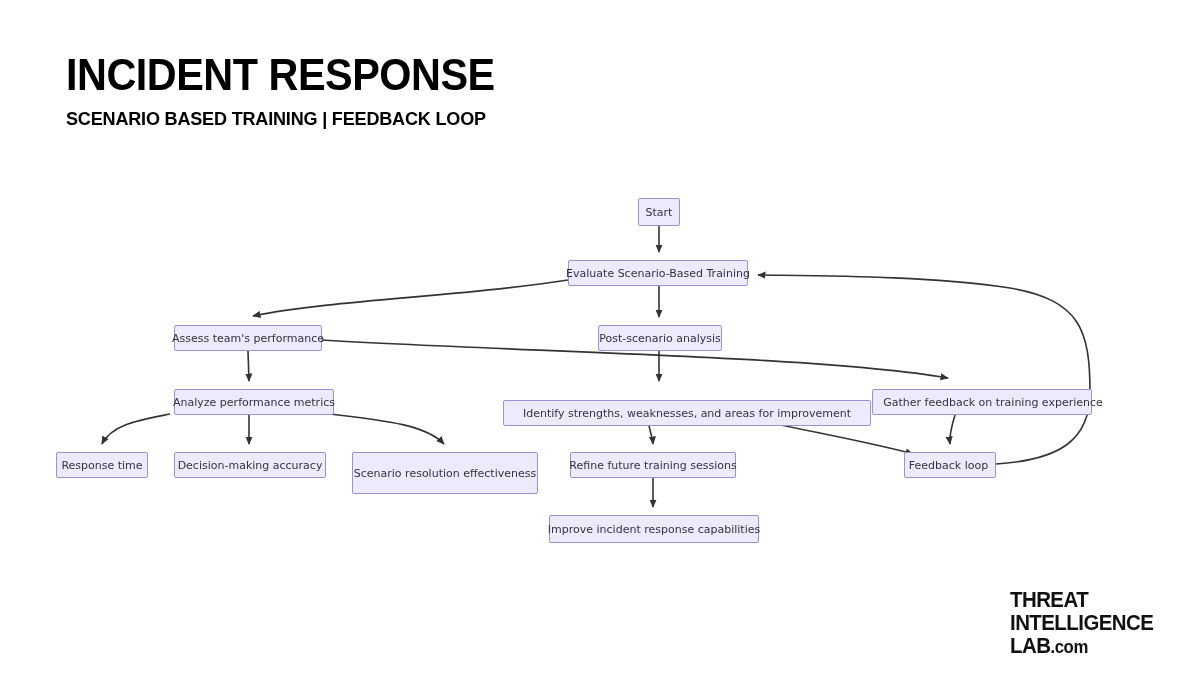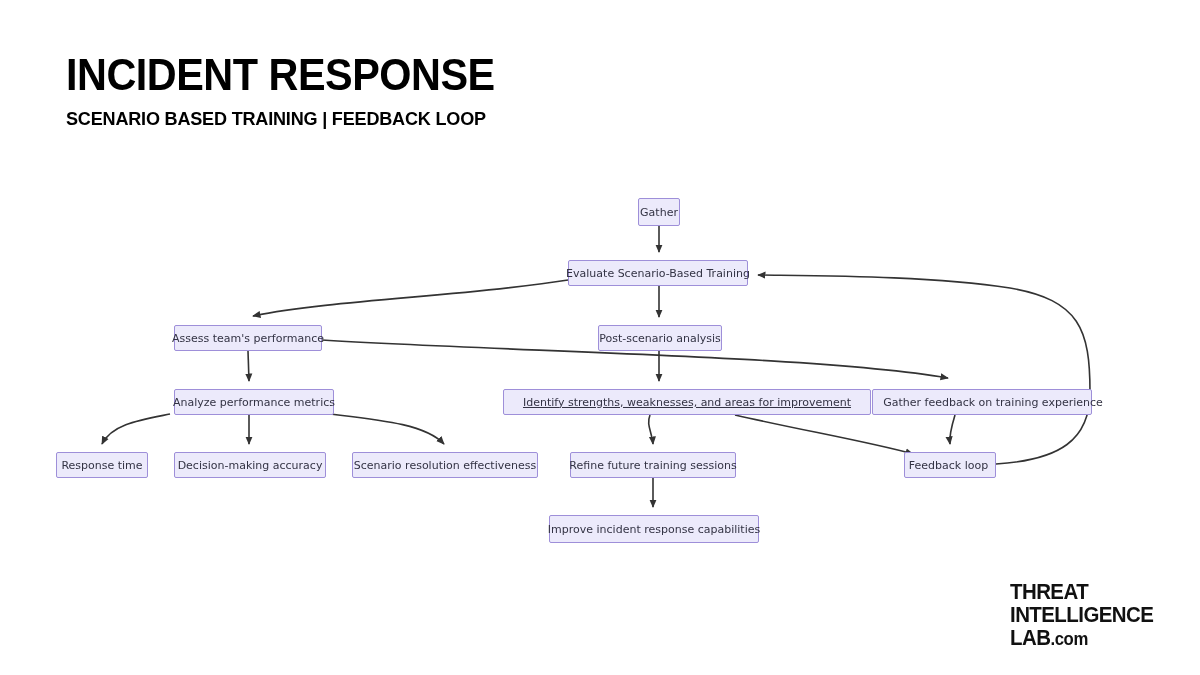--- a/index.html
+++ b/index.html
@@ -81,21 +81,21 @@
     align-items: center;
     justify-content: center;
     white-space: nowrap;
     padding: 0 10px;
   }
 
   
   #logo {
     position: absolute;
     right: 36px;
-    bottom: 24px;
+    bottom: 16px;
     text-align: left;
   }
   .logo-line {
     font-family: "Liberation Sans", sans-serif;
     font-weight: 700;
     font-size: 22px;
     line-height: 23px;
     letter-spacing: -0.6px;
     color: #111111;
     transform: scaleX(0.93);
@@ -151,56 +151,56 @@
 
         <path d="M955,415 C951,428 949,436 950,444"></path>
 
         <path d="M653,478 L653,507"></path>
 
         <path d="M996,464 C1060,460 1090,440 1090,392 C1090,330 1080,300 1010,288 C930,276 830,276 758,275"></path>
       </g>
     </svg>
 
     <div class="node" style="left:638px; top:198px; width:42px; height:28px;">
-      <span>Gather</span>
+      <span>Start</span>
     </div>
 
     <div class="node" style="left:568px; top:260px; width:180px; height:26px;">
       <span>Evaluate Scenario-Based Training</span>
     </div>
 
     <div class="node" style="left:174px; top:325px; width:148px; height:26px;">
       <span>Assess team's performance</span>
     </div>
 
     <div class="node" style="left:598px; top:325px; width:124px; height:26px;">
       <span>Post-scenario analysis</span>
     </div>
 
     <div class="node" style="left:174px; top:389px; width:160px; height:26px;">
       <span>Analyze performance metrics</span>
     </div>
 
-    <div class="node" style="left:503px; top:389px; width:368px; height:26px;text-decoration:underline;">
+    <div class="node" style="left:503px; top:400px; width:368px; height:26px;">
       <span>Identify strengths, weaknesses, and areas for improvement</span>
     </div>
 
     <div class="node" style="left:872px; top:389px; width:220px; height:26px;padding-left:32px;">
       <span>Gather feedback on training experience</span>
     </div>
 
     <div class="node" style="left:56px; top:452px; width:92px; height:26px;">
       <span>Response time</span>
     </div>
 
     <div class="node" style="left:174px; top:452px; width:152px; height:26px;">
       <span>Decision-making accuracy</span>
     </div>
 
-    <div class="node" style="left:352px; top:452px; width:186px; height:26px;">
+    <div class="node" style="left:352px; top:452px; width:186px; height:42px;">
       <span>Scenario resolution effectiveness</span>
     </div>
 
     <div class="node" style="left:570px; top:452px; width:166px; height:26px;">
       <span>Refine future training sessions</span>
     </div>
 
     <div class="node" style="left:904px; top:452px; width:92px; height:26px;padding-left:7px;">
       <span>Feedback loop</span>
     </div>

